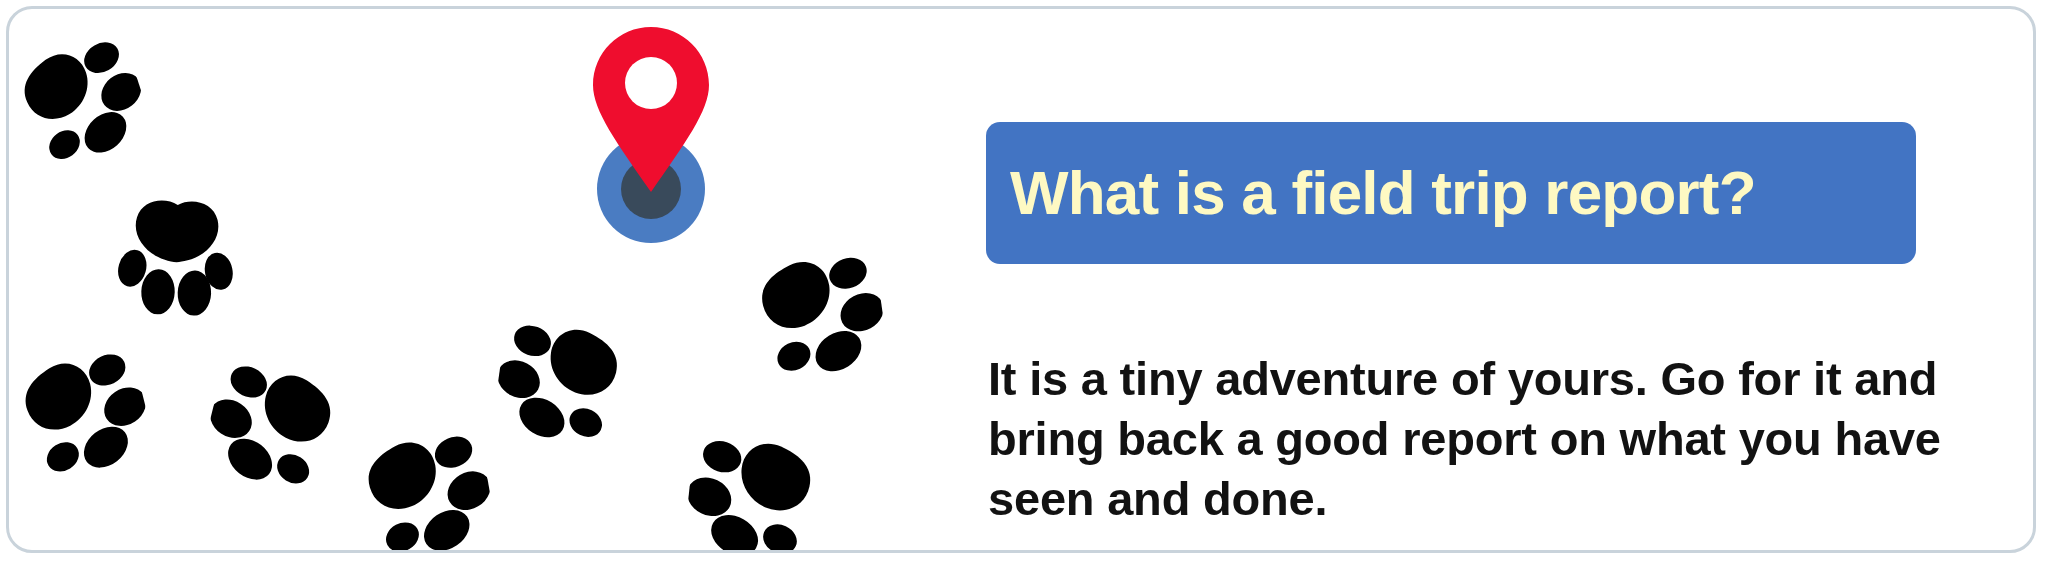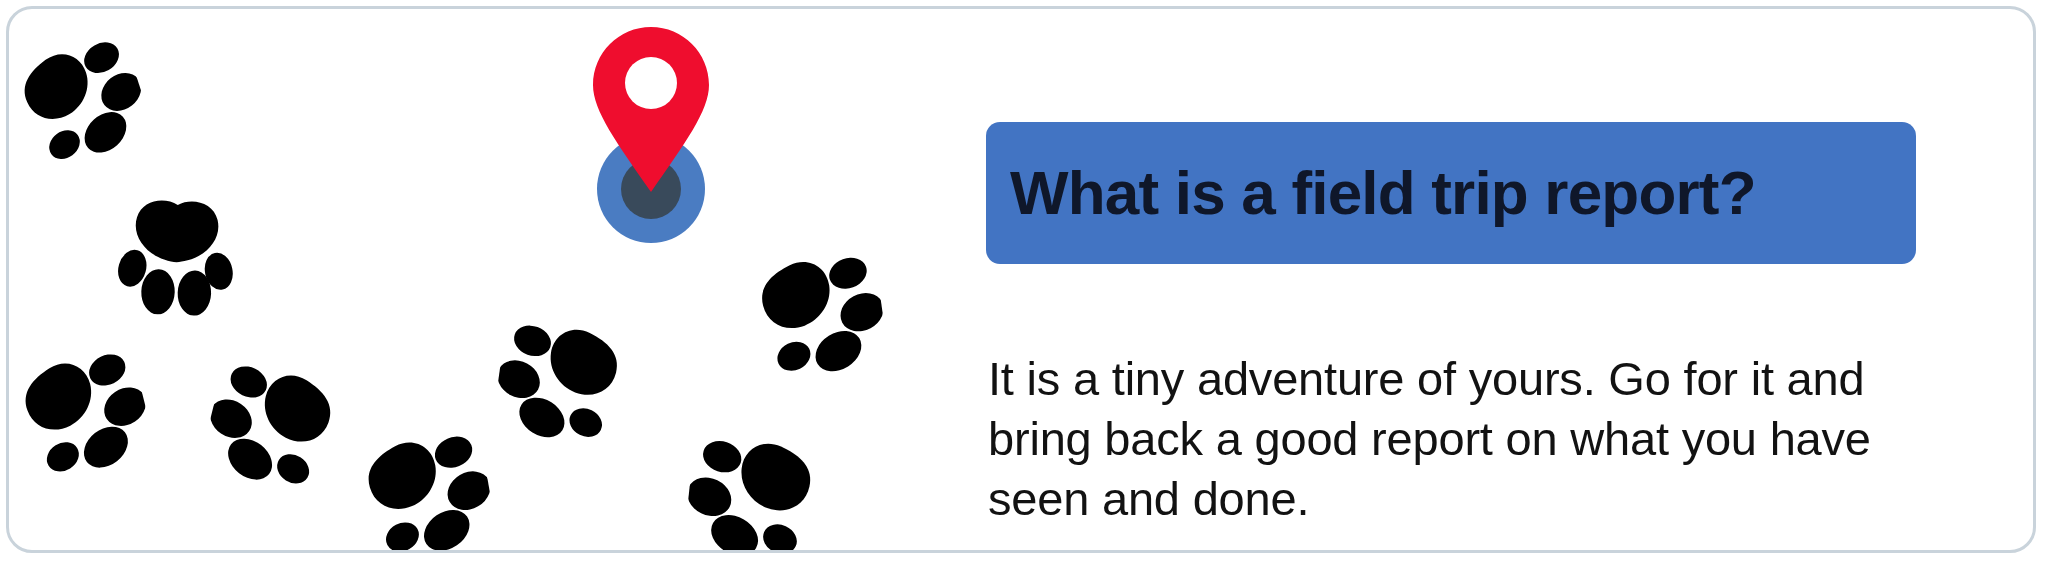--- a/index.html
+++ b/index.html
@@ -102,35 +102,36 @@
     border-radius: 14px;
     display: flex;
     align-items: center;
     padding-left: 24px;
   }
   #heading-text {
     font-family: "Liberation Sans", sans-serif;
     font-weight: bold;
     font-size: 62px;
     line-height: 1.05;
-    color: #0f172a;
+    color: #fef9c3;
     letter-spacing: -0.8px;
     white-space: nowrap;
   }
 
   #body-text {
     position: absolute;
     left: 13px;
     top: 293px;
     width: 960px;
     font-family: "Liberation Sans", sans-serif;
     font-size: 47px;
     line-height: 60px;
     color: #121212;
     letter-spacing: -0.2px;
+    font-weight: bold;
   }
 </style>
 </head>
 <body>
 
 <div id="card">
 
   <div id="illustration">
 
     <div class="paw" style="left: 10px; top: 30px; width: 122px; height: 122px; transform: rotate(-18deg);">

